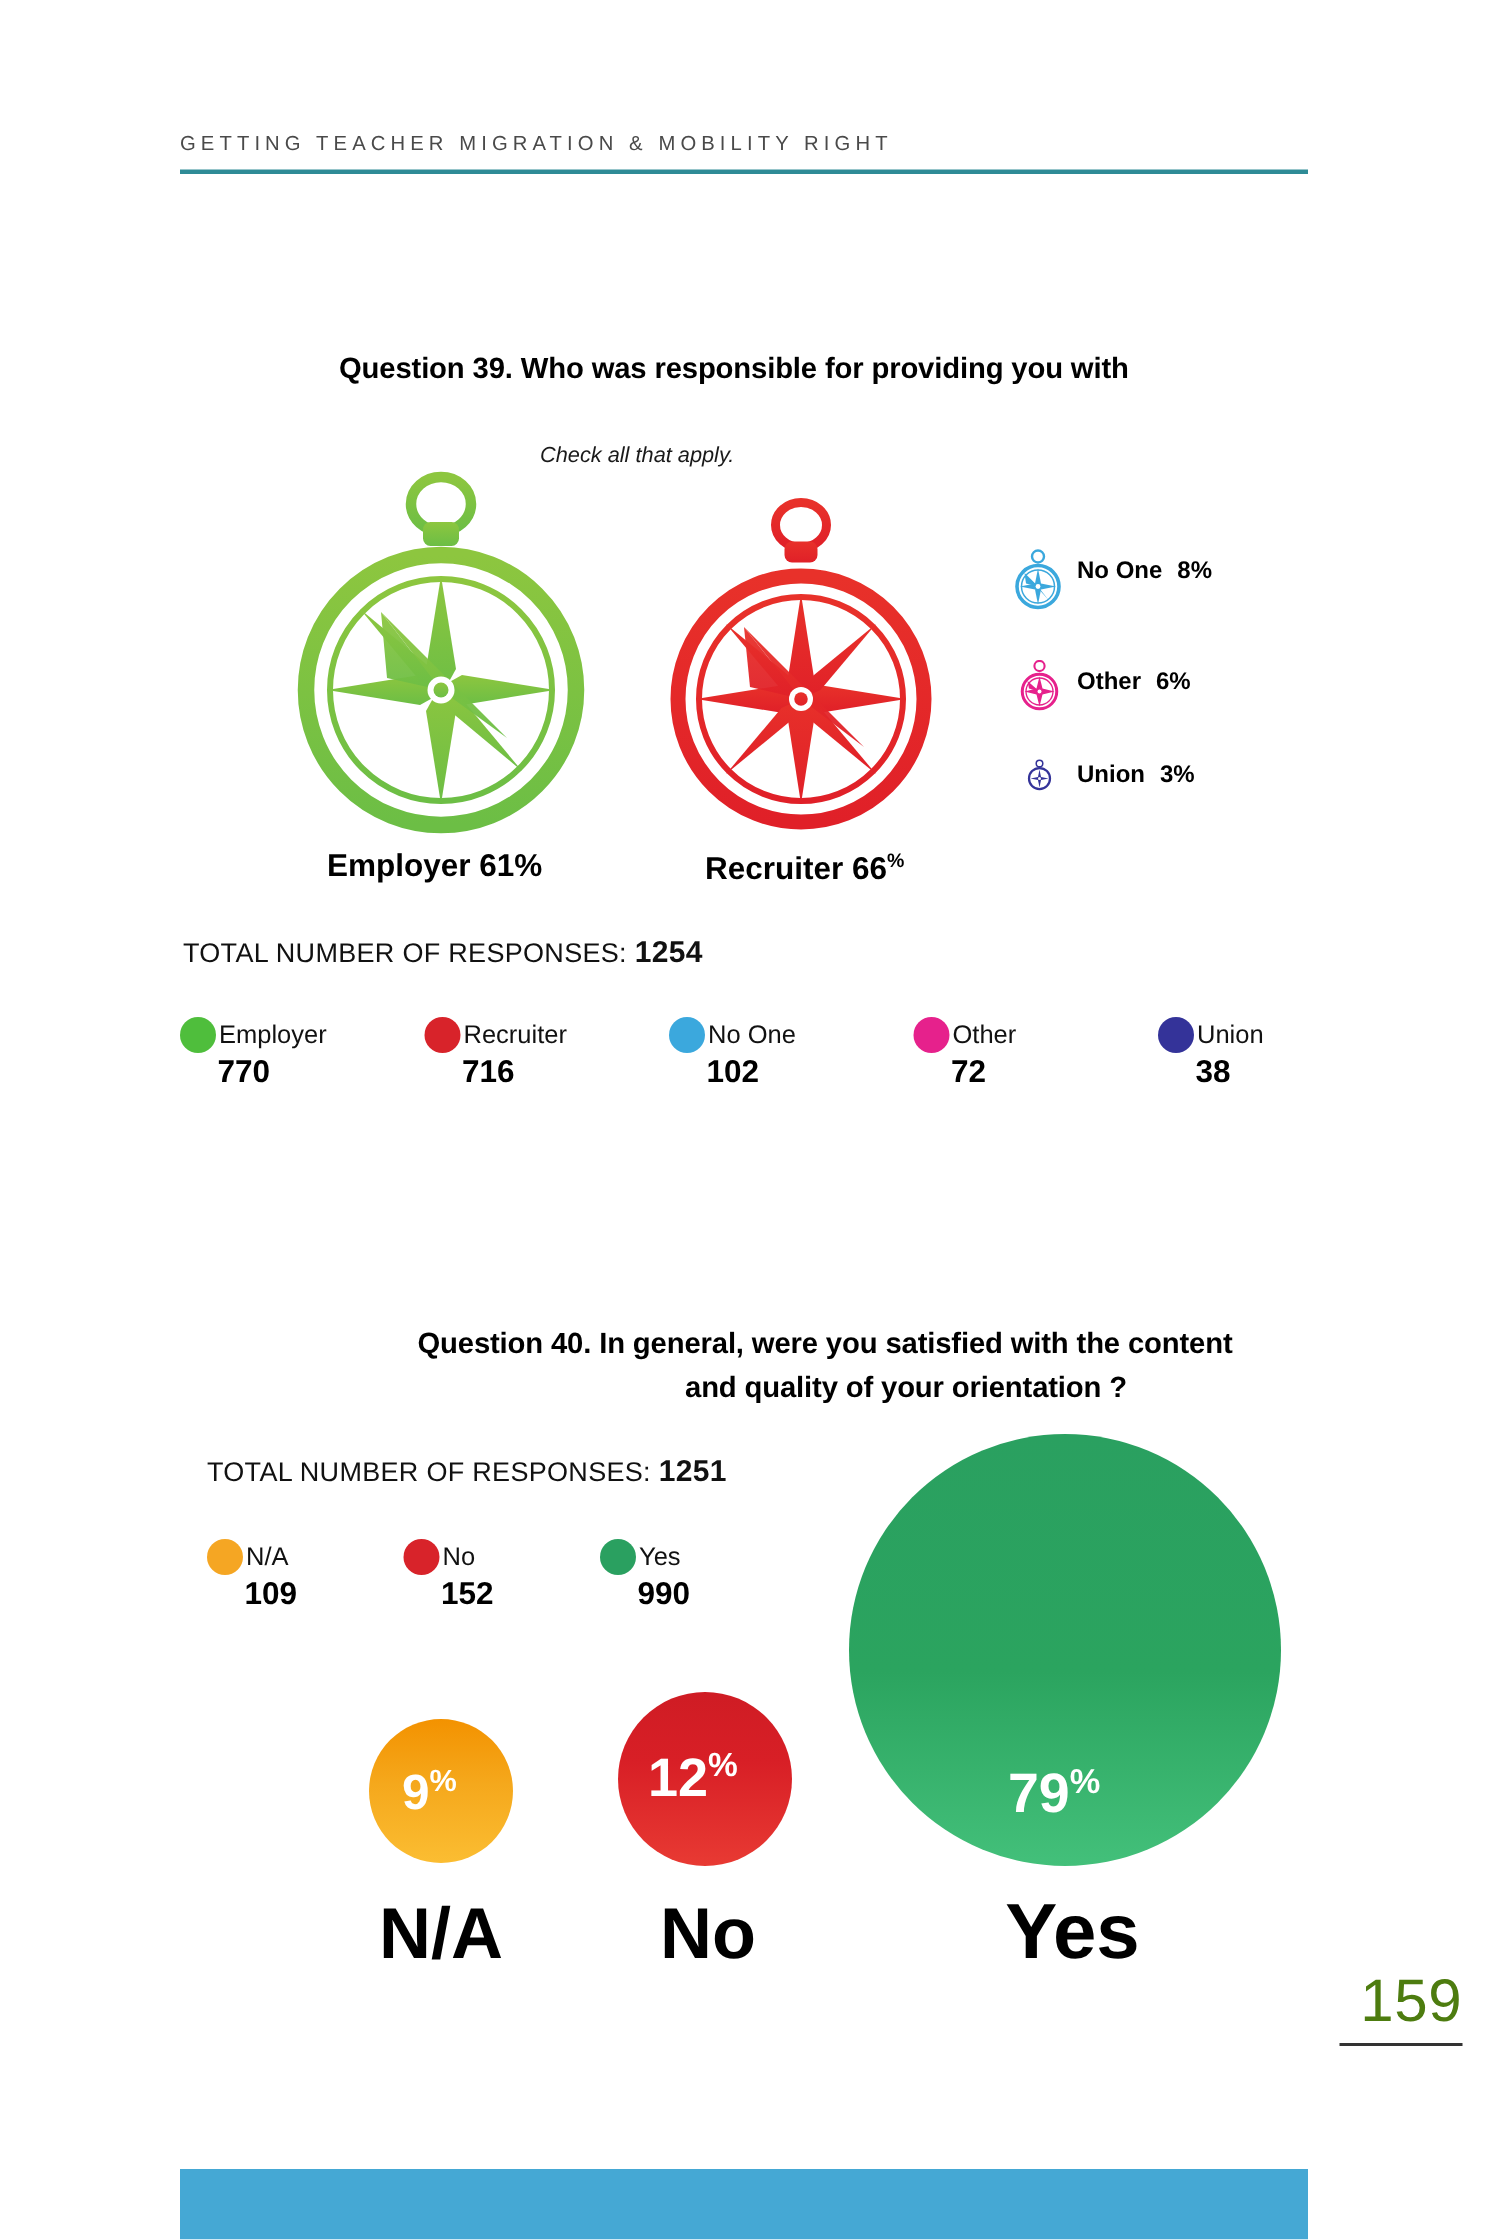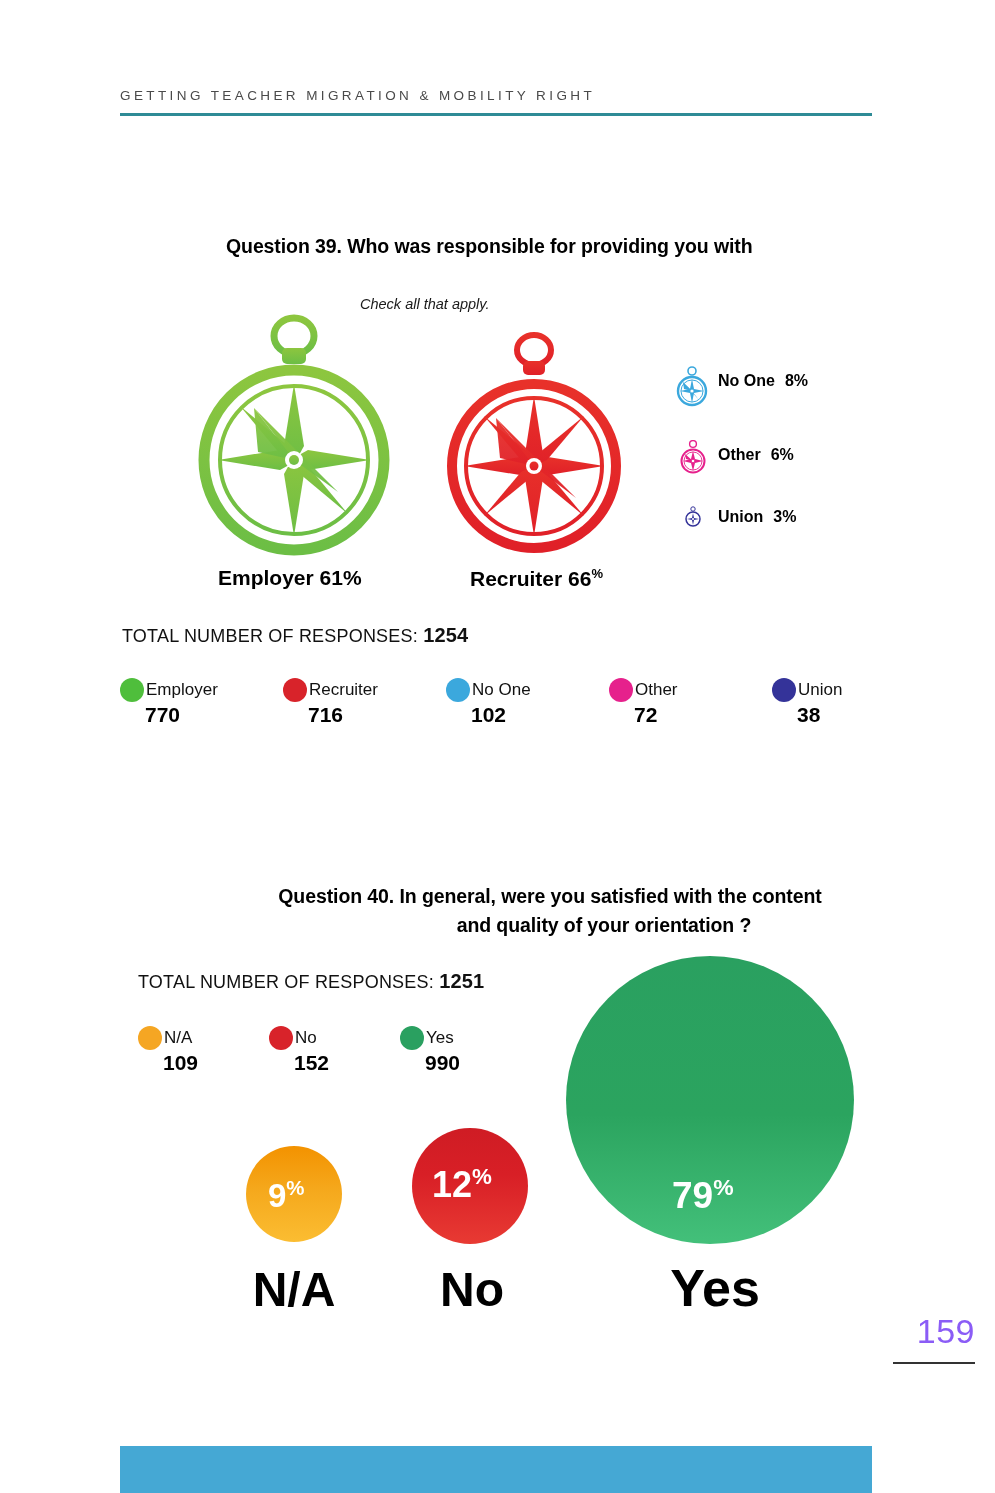--- a/index.html
+++ b/index.html
@@ -165,22 +165,22 @@
     width: 288px; height: 288px;
     background: linear-gradient(to bottom, #2aa060 0%, #2ba45f 55%, #43c07a 100%);
   }
   #pct-yes { left: 672px; top: 1174px; font-size: 37px; }
   #label-yes { left: 660px; top: 1258px; width: 110px; font-size: 52px; }
 
   
   #page-number {
     position: absolute;
     right: 20px; top: 1312px;
-    font-size: 34px;
-    color: #8b5cf6;
+    font-size: 40px;
+    color: #4d7c0f;
     letter-spacing: 0.5px;
   }
   #page-rule {
     position: absolute;
     left: 893px; top: 1362px;
     width: 82px; height: 2px;
     background: #333;
   }
   #footer-bar {
     position: absolute;

